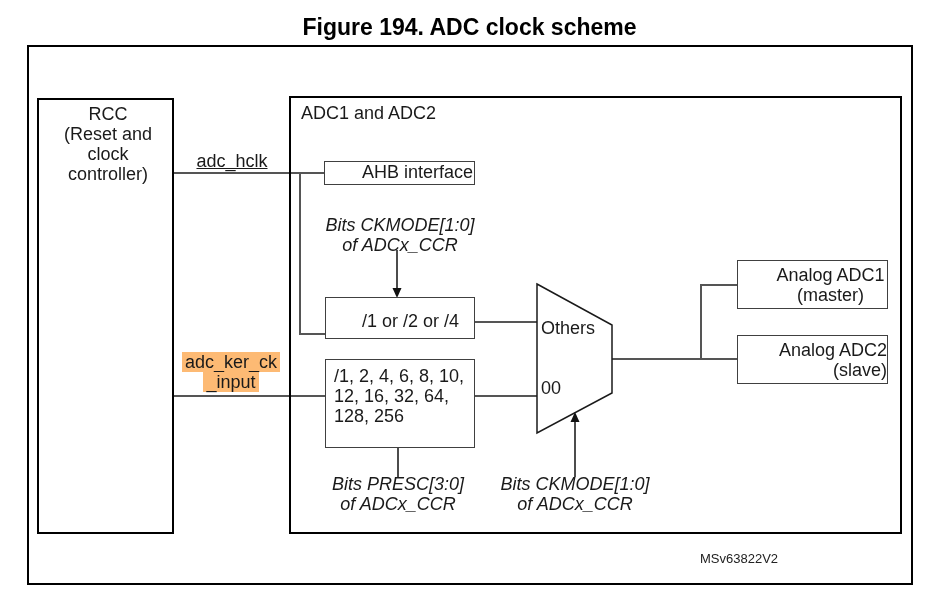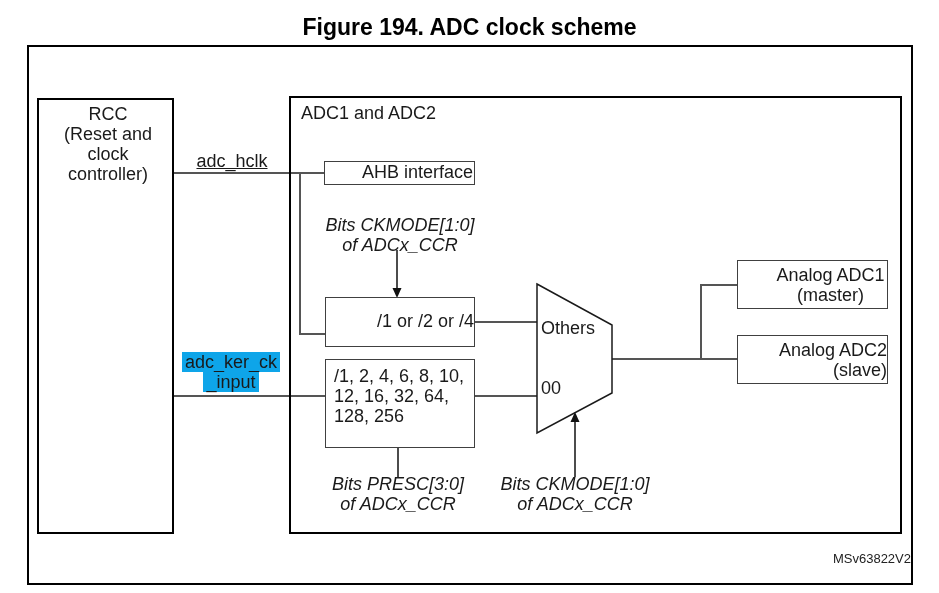--- a/index.html
+++ b/index.html
@@ -17,36 +17,36 @@
   .module{border:2px solid #000;background:#fff;box-sizing:border-box;z-index:3;}
   .rcc{left:37px;top:98px;width:137px;height:436px;}
   .adcgrp{left:289px;top:96px;width:613px;height:438px;background:transparent;}
   .rcc-label{left:48px;top:104px;width:120px;font-size:18px;line-height:20px;white-space:pre-line;z-index:4;text-align:center;}
   .adcgrp-label{left:301px;top:103px;font-size:18px;z-index:4;}
   .box{
     border:1.5px solid #404040;background:#fff;box-sizing:border-box;z-index:3;
     font-size:18px;line-height:20px;padding-left:36px;
   }
   .ahb{left:324px;top:161px;width:151px;height:24px;text-align:center;line-height:21px;}
-  .divider{left:325px;top:297px;width:150px;height:50px;text-align:right;line-height:47px;}
+  .divider{left:325px;top:297px;width:150px;height:42px;text-align:left;line-height:47px;}
   .prescaler{left:325px;top:359px;width:150px;height:89px;padding:6px 0 0 8px;white-space:pre-line;}
   .adc1{left:737px;top:260px;width:151px;height:49px;text-align:center;padding-top:4px;white-space:pre-line;}
   .adc2{left:737px;top:335px;width:151px;height:49px;text-align:right;padding-top:4px;white-space:pre-line;}
   .line{background:#555;z-index:1;}
   .hl-label{left:166px;top:352px;width:130px;text-align:center;font-size:18px;line-height:20px;z-index:4;}
-  .hl-label .hl{background:#0ea5e9;padding:0 3px;}
+  .hl-label .hl{background:#fdba74;padding:0 3px;}
   .hclk-label{left:167px;top:151px;width:130px;text-align:center;font-size:18px;z-index:4;text-decoration:underline;}
   .annot{font-size:18px;line-height:20px;text-align:center;white-space:pre-line;z-index:4;font-style:italic;}
   .annot-ckmode-top{left:310px;top:215px;width:180px;}
   .annot-presc{left:308px;top:474px;width:180px;}
   .annot-ckmode-bot{left:485px;top:474px;width:180px;}
   .mux-label{font-size:18px;z-index:5;}
   .mux-others{left:541px;top:318px;}
   .mux-00{left:541px;top:378px;}
-  .watermark{left:700px;top:551px;width:211px;text-align:right;font-size:13px;color:#222;z-index:4;}
+  .watermark{left:700px;top:551px;width:211px;text-align:left;font-size:13px;color:#222;z-index:4;}
   svg.overlay{position:absolute;left:0;top:0;z-index:2;pointer-events:none;}
 </style>
 </head>
 <body>
 
 <div class="stage">
 
   <div class="abs title">Figure 194. ADC clock scheme</div>
 
   <div class="abs frame outer-frame"></div>

